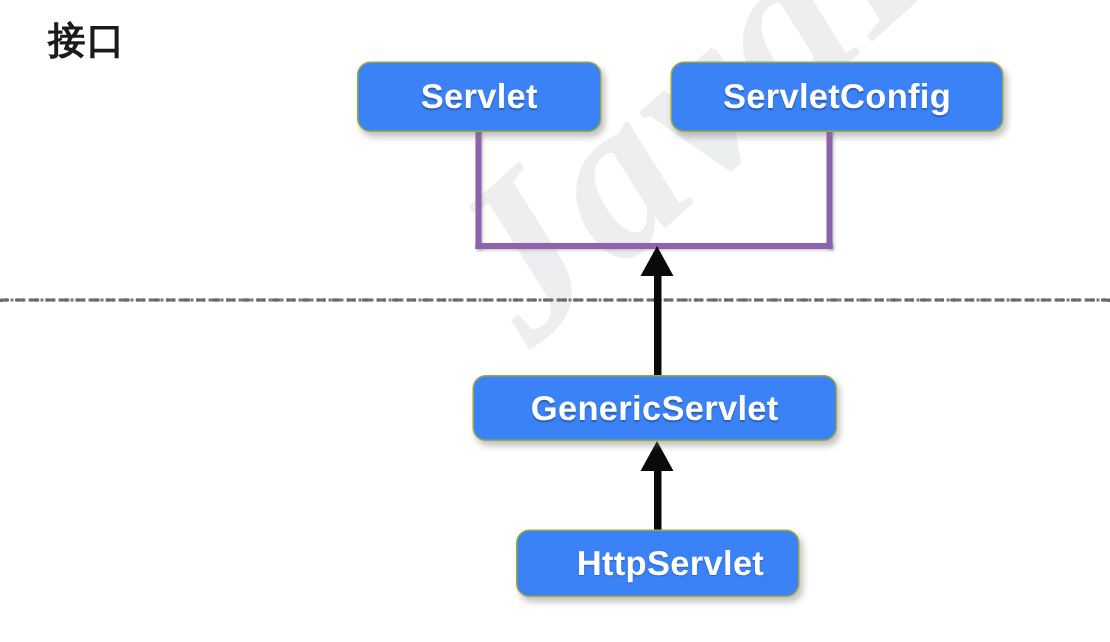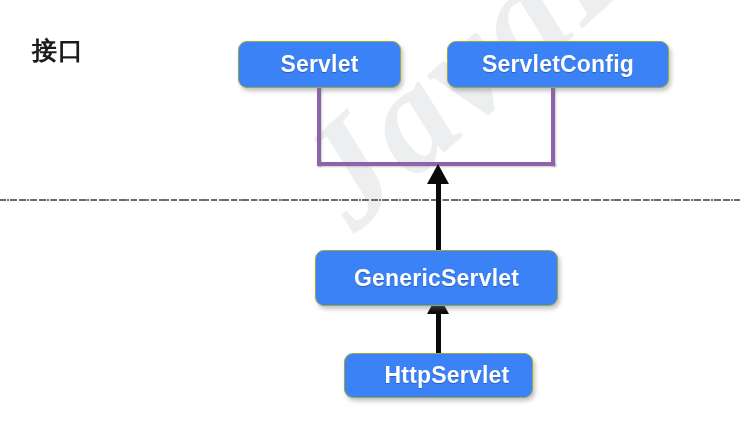--- a/index.html
+++ b/index.html
@@ -47,21 +47,20 @@
   .zone-label {
     position: absolute;
     font-family: "DejaVu Sans", "Liberation Sans", sans-serif;
     font-weight: 700;
     font-size: 25px;
     line-height: 1;
     color: #1b1b1b;
     letter-spacing: 1px;
     white-space: nowrap;
     z-index: 5;
-    margin-top: 24px;
   }
   #label-interface { left: 32px; top: 14px; }
   #label-abstract  { left: 32px; top: 235px; }
 
   
   .divider {
     position: absolute;
     left: 0;
     width: 740px;
     height: 0;
@@ -98,21 +97,21 @@
     font-family: "Liberation Sans", "DejaVu Sans", sans-serif;
     font-weight: 700;
     font-size: 23px;
     letter-spacing: 0.2px;
     white-space: nowrap;
     text-shadow: 0 1px 1px rgba(0,0,0,0.28);
   }
 
   #node-servlet        { left: 238px; top: 41px;  width: 163px; height: 47px; }
   #node-servletconfig  { left: 447px; top: 41px;  width: 222px; height: 47px; align-items: center; }
-  #node-genericservlet { left: 315px; top: 250px; width: 243px; height: 56px; }
+  #node-genericservlet { left: 315px; top: 250px; width: 243px; height: 44px; }
   #node-httpservlet    { left: 344px; top: 353px; width: 189px; height: 45px; padding-left: 17px; }
 
   
   .bracket {
     position: absolute;
     z-index: 4;
   }
   .bracket .seg {
     position: absolute;
     background: #8d63ae;

